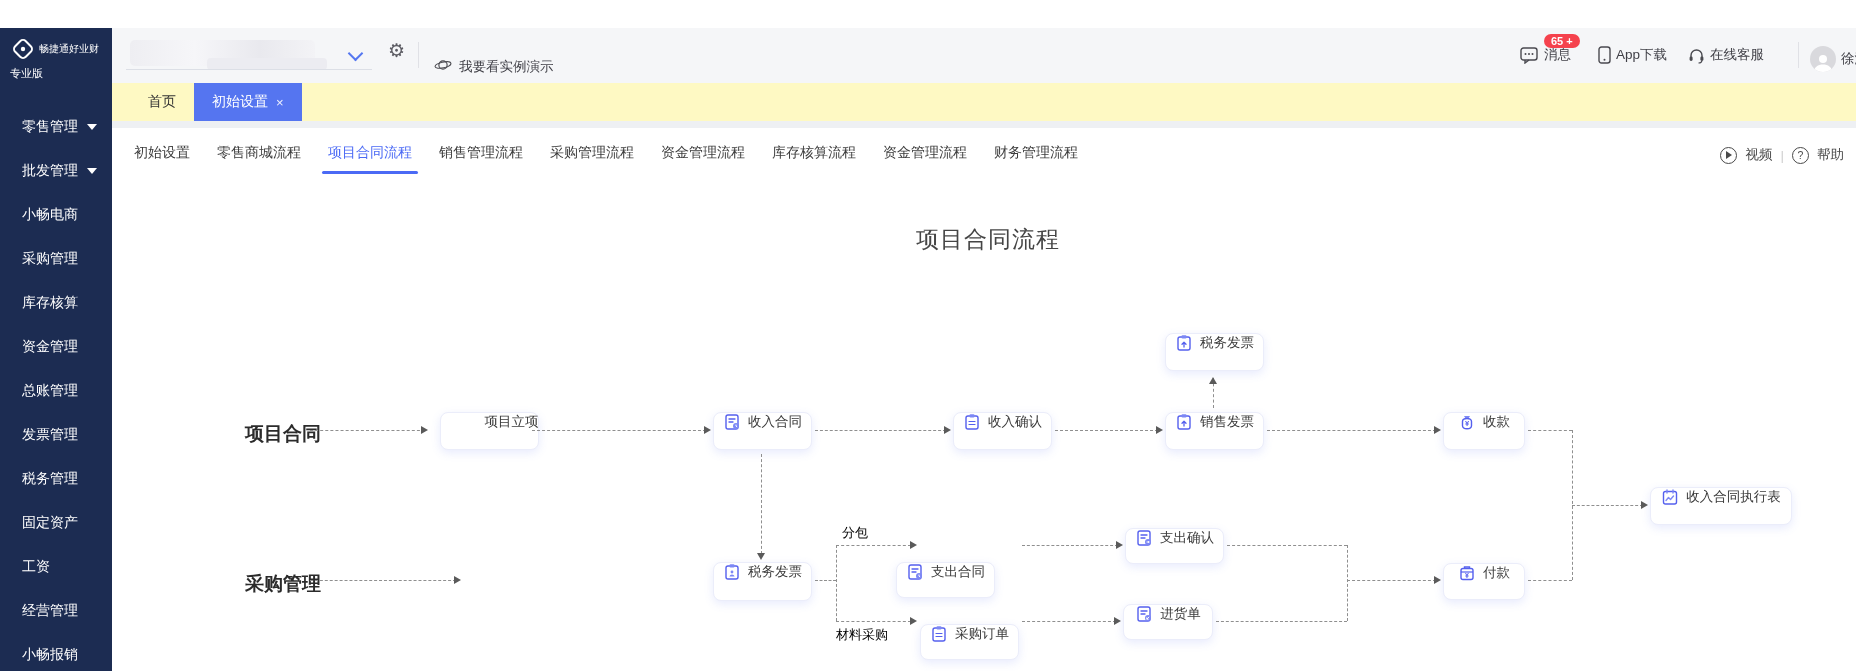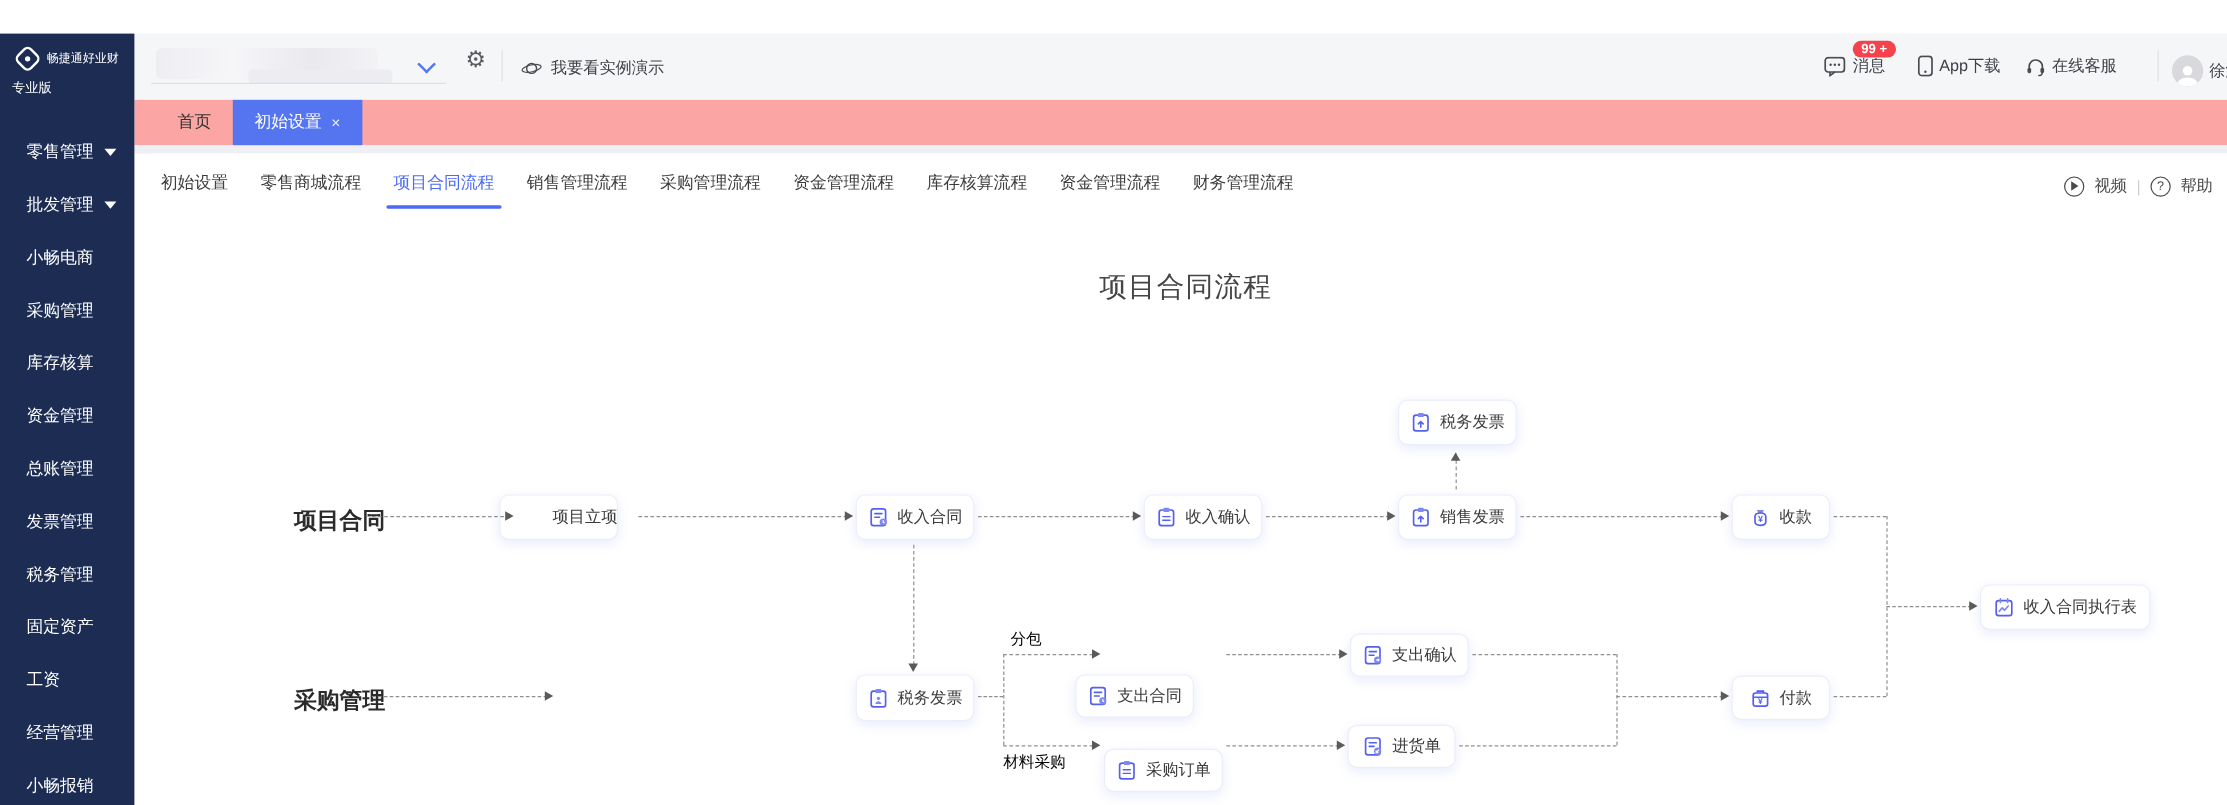--- a/index.html
+++ b/index.html
@@ -41,34 +41,34 @@
     background:#ececf1;
   }
   .search-underline{position:absolute;left:14px;top:41px;width:246px;border-top:1px solid #dcdfe6;}
   .chevron{
     position:absolute;left:238px;top:20px;width:9px;height:9px;
     border-right:2px solid #5577f0;border-bottom:2px solid #5577f0;transform:rotate(45deg);
     cursor:pointer;
   }
   .gear{position:absolute;left:276px;top:13px;font-size:19px;color:#5c5c63;cursor:pointer;line-height:1;}
   .hdiv{position:absolute;top:14px;width:1px;height:26px;background:#e0e1e6;}
-  .demo{position:absolute;left:322px;top:20px;display:flex;align-items:center;gap:7px;cursor:pointer;}
+  .demo{position:absolute;left:322px;top:30px;display:flex;gap:7px;cursor:pointer;}
   .demo-text{font-size:13.5px;color:#3f3f46;}
   .hitem{display:flex;align-items:center;gap:5px;cursor:pointer;position:absolute;top:18px;}
   .hlabel{font-size:13.5px;color:#3f3f46;white-space:nowrap;}
   .badge{
     position:absolute;top:-12px;left:24px;background:#f5424d;color:#fff;
     font-size:11px;font-weight:bold;border-radius:9px;padding:1px 7px;white-space:nowrap;
   }
   .avatar{
     width:26px;height:26px;border-radius:50%;background:#d9d9dd;overflow:hidden;
     display:flex;align-items:flex-end;justify-content:center;
   }
   
-  .tabrow{height:38px;background:#fca5a5;display:flex;align-items:stretch;padding-left:18px;}
+  .tabrow{height:38px;background:#fef9c3;display:flex;align-items:stretch;padding-left:18px;}
   .wtab{
     display:flex;align-items:center;justify-content:center;gap:8px;
     padding:0 18px;font-size:14px;color:#333;cursor:pointer;
   }
   .wtab.active{background:#5575f0;color:#fff;}
   .wtab .x{font-size:13px;opacity:.9;cursor:pointer;}
   .gapband{height:7px;background:#eef0f3;}
   
   .panel{
     position:absolute;left:8px;top:128px;right:0;bottom:0;background:#fff;
@@ -98,21 +98,21 @@
     font-size:10.5px;display:flex;align-items:center;justify-content:center;color:#4a4a4a;cursor:pointer;
   }
   .vdiv{color:#cfcfcf;}
   
   .flow-title{
     position:absolute;left:0;right:0;top:96px;text-align:center;
     font-size:23px;color:#454545;font-weight:500;letter-spacing:1px;
   }
   .row-label{position:absolute;font-size:19px;font-weight:600;color:#2b2b2b;white-space:nowrap;}
   .node{
-    position:absolute;display:flex;align-items:center;justify-content:center;gap:7px;
+    position:absolute;display:flex;align-items:flex-start;justify-content:center;gap:7px;
     background:#fff;border:1px solid #ebedfa;border-radius:8px;
     box-shadow:0 3px 10px rgba(95,110,240,.14);cursor:pointer;white-space:nowrap;
   }
   .node-label{font-size:13.5px;color:#3a3a3a;font-weight:500;}
   .node svg{display:block;}
   .seg-h{position:absolute;height:0;border-top:1.6px dashed #8f8f8f;}
   .seg-v{position:absolute;width:0;border-left:1.6px dashed #8f8f8f;}
   .arr{position:absolute;width:0;height:0;border:4.5px solid transparent;}
   .arr.right{border-left:7px solid #5a5a5a;}
   .arr.up{border-bottom:7px solid #5a5a5a;}
@@ -197,21 +197,21 @@
 
     <div class="hitem" style="left:1408px;">
       <svg width="19" height="17" viewBox="0 0 19 17">
         <rect x="1" y="1" width="16" height="12" rx="2.5" fill="none" stroke="#4a4a50" stroke-width="1.4"></rect>
         <path d="M5 13l0 3 4-3" fill="none" stroke="#4a4a50" stroke-width="1.4"></path>
         <circle cx="5.5" cy="7" r="1" fill="#4a4a50"></circle>
           <circle cx="9" cy="7" r="1" fill="#4a4a50"></circle>
           <circle cx="12.5" cy="7" r="1" fill="#4a4a50"></circle>
       </svg>
       <span class="hlabel">消息</span>
-      <span class="badge">99 +</span>
+      <span class="badge">65 +</span>
     </div>
 
     <div class="hitem" style="left:1486px;">
       <svg width="13" height="18" viewBox="0 0 13 18">
         <rect x="1" y="1" width="11" height="16" rx="2.5" fill="none" stroke="#4a4a50" stroke-width="1.4"></rect>
         <circle cx="6.5" cy="13.8" r="1" fill="#4a4a50"></circle>
       </svg>
       <span class="hlabel">App下载</span>
     </div>
 
@@ -266,21 +266,21 @@
       <span>视频</span>
       <span class="vdiv">|</span>
       <span class="q-ic">?</span>
       <span>帮助</span>
     </div>
 
     <div class="flow-title">项目合同流程</div>
     <div id="flow">
         <div class="row-label" style="left: 125px; top: 293px;">项目合同</div>
         <div class="row-label" style="left: 125px; top: 443px;">采购管理</div>
-        <div class="node" style="left: 296px; top: 284px; width: 97px; height: 36px; gap: 44px;">
+        <div class="node" style="left: 320px; top: 284px; width: 97px; height: 36px; gap: 44px;">
           <svg width="18" height="18" viewBox="0 0 18 18">
             <rect x="3" y="2" width="12" height="14" rx="2" fill="none" stroke="#5560ee" stroke-width="1.4"></rect>
             <path d="M6 6h6M6 9h4" stroke="#5560ee" stroke-width="1.3" stroke-linecap="round"></path>
             <circle cx="12.5" cy="12.5" r="3" fill="#fff"></circle>
             <circle cx="12.5" cy="11.6" r="1.2" fill="#7d88f5"></circle>
             <path d="M10.4 14.6c.3-1.1 1.1-1.6 2.1-1.6s1.8.5 2.1 1.6z" fill="#7d88f5"></path>
           </svg>
           <span class="node-label">项目立项</span>
         </div>
         <div class="node" style="left: 593px; top: 284px; width: 97px; height: 36px;">

